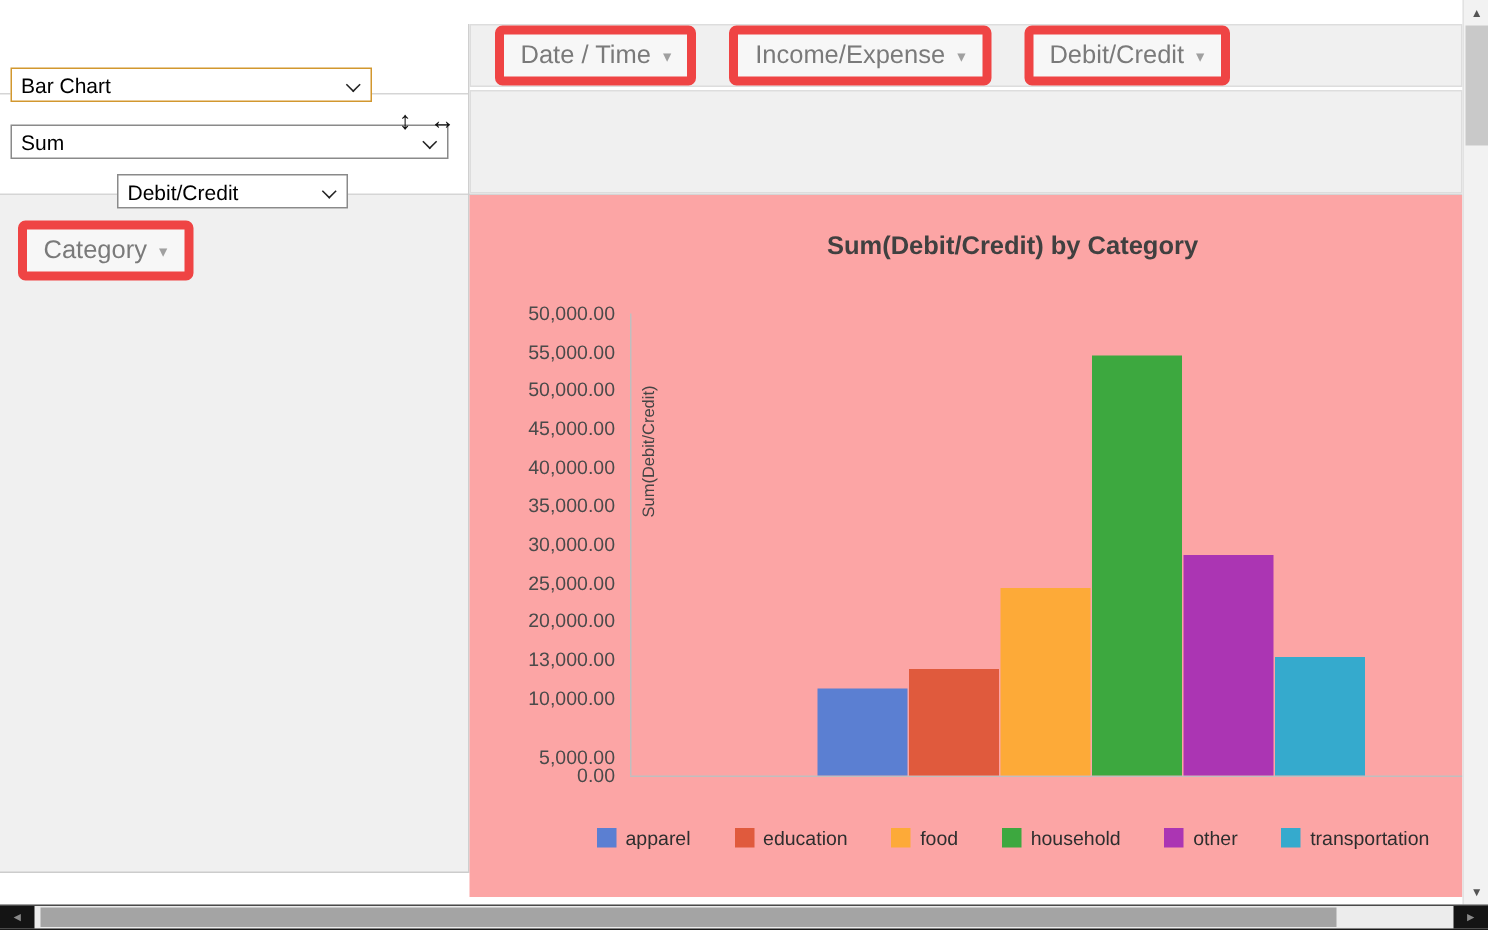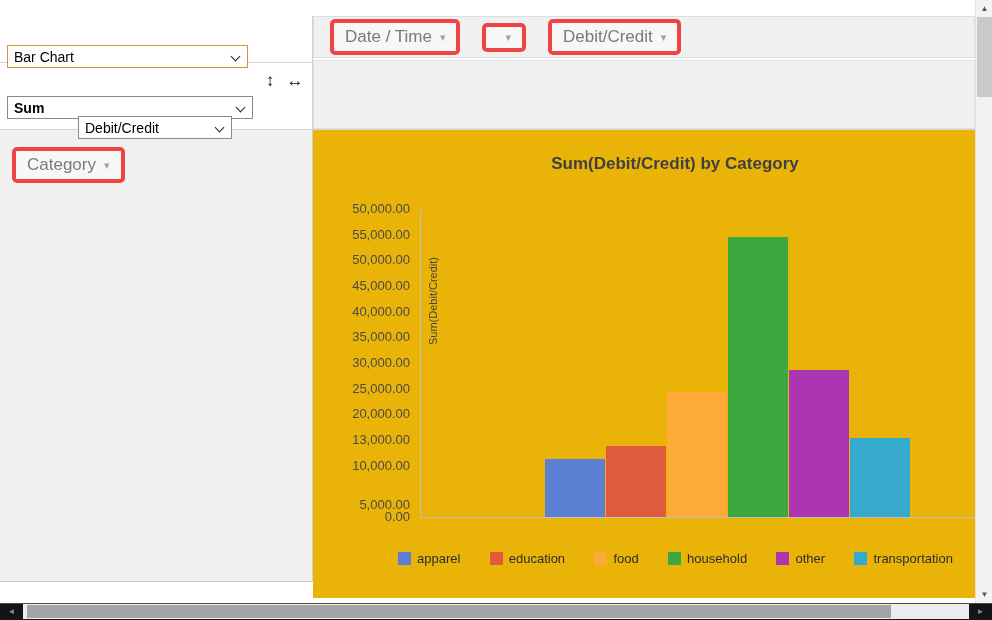--- a/index.html
+++ b/index.html
@@ -11,47 +11,47 @@
   .vline  { position:absolute; left:312px; top:16px; width:1px; height:566px; background:#cfcfcf; }
   .hlineA { position:absolute; left:0; top:62px; width:312px; height:1px; background:#d5d5d5; }
   .hlineB { position:absolute; left:0; top:129px; width:975px; height:1px; background:#d5d5d5; }
   .zone { position:absolute; background:#f0f0f0; border:1px solid #ddd; box-sizing:border-box; }
   #zone-unused { left:313px; top:16px; width:662px; height:42px; display:flex; align-items:center; padding-left:16px; gap:22px; }
   #zone-cols   { left:313px; top:60px; width:662px; height:69px; }
   #zone-rows   { left:0; top:130px; width:312px; height:452px; border:none; border-bottom:1px solid #ccc; }
   
   .pill {
     display:inline-flex; align-items:center; background:#f7f7f7;
-    border:4px solid #ef4444; border-radius:5px; padding:4px 11px;
+    border:6px solid #ef4444; border-radius:5px; padding:4px 11px;
     font-size:17px; color:#7a7a7a; cursor:move; white-space:nowrap;
   }
   .pill-label { color:#7a7a7a; }
   .pill-caret { font-size:11px; color:#a0a0a0; margin-left:8px; cursor:pointer; }
   #zone-rows .pill { position:absolute; left:12px; top:17px; }
   
   .sel {
     position:absolute; background:#fff; border:1px solid #8a8a8a; box-sizing:border-box;
     height:23px; display:flex; align-items:center; padding:0 20px 0 6px;
     font-size:14px; color:#000; cursor:pointer;margin-top:16px;
   }
   .sel .chev {
     position:absolute; right:8px; top:7px; width:6px; height:6px;
     border-right:1.6px solid #222; border-bottom:1.6px solid #222; transform:rotate(45deg);
   }
   #renderer-select   { left:7px;  top:29px;  width:241px; border:1px solid #d2972e; }
-  #aggregator-select { left:7px;  top:80px;  width:246px;font-weight:bold; }
+  #aggregator-select { left:7px;  top:67px;  width:292px; }
   #agg-arg-select    { left:78px; top:100px; width:154px; }
   .order-arrow {
     position:absolute; top:70px; height:22px; display:flex; align-items:center; justify-content:center;
     font-size:17px; color:#111; cursor:pointer;
   }
   #arrow-updown    { left:260px; width:20px; }
   #arrow-leftright { left:282px; width:26px; }
   
-  #chart { position:absolute; left:313px; top:130px; width:662px; height:468px; background:#eab308; }
+  #chart { position:absolute; left:313px; top:130px; width:662px; height:468px; background:#fca5a5; }
   #chart-title {
     position:absolute; left:0; top:24px; width:662px; padding-left:62px; box-sizing:border-box;
     text-align:center; font-size:17px; font-weight:bold; color:#404040;
   }
   #y-axis-ticks { position:absolute; left:0; top:79px; width:100px; height:308px; }
   .ytick { position:absolute; right:3px; width:97px; text-align:right; font-size:13px; color:#4a4a4a; line-height:16px; }
   #y-axis-label {
     position:absolute; left:114px; top:215px; transform:rotate(-90deg); transform-origin:top left;
     font-size:11px; color:#444; white-space:nowrap;
   }
@@ -83,20 +83,21 @@
   <div class="hlineA"></div>
   <div class="hlineB"></div>
   <div class="vline"></div>
 
   <div id="zone-unused" class="zone">
       <span class="pill">
         <span class="pill-label">Date / Time</span>
         <span class="pill-caret">▾</span>
       </span>
       <span class="pill">
+        <span class="pill-label">Income/Expense</span>
         <span class="pill-caret">▾</span>
       </span>
       <span class="pill">
         <span class="pill-label">Debit/Credit</span>
         <span class="pill-caret">▾</span>
       </span>
     </div>
   <div id="zone-cols" class="zone"></div>
   <div id="zone-rows" class="zone">
       <span class="pill">

